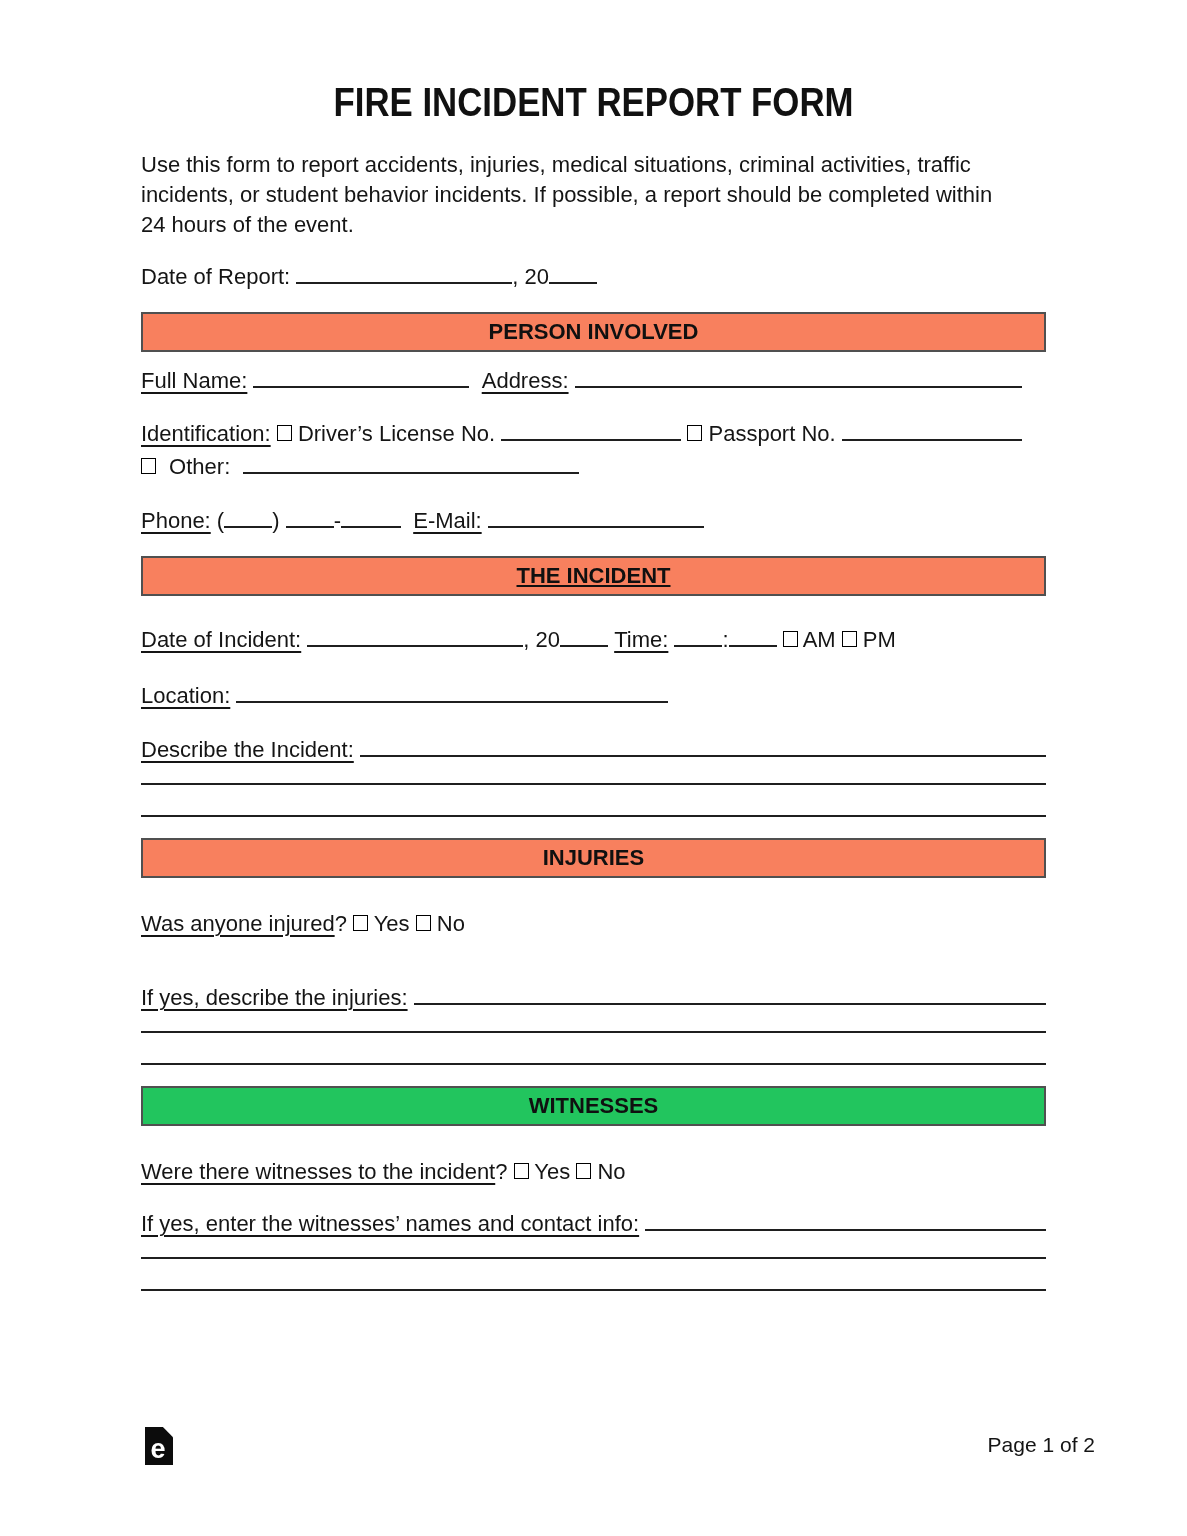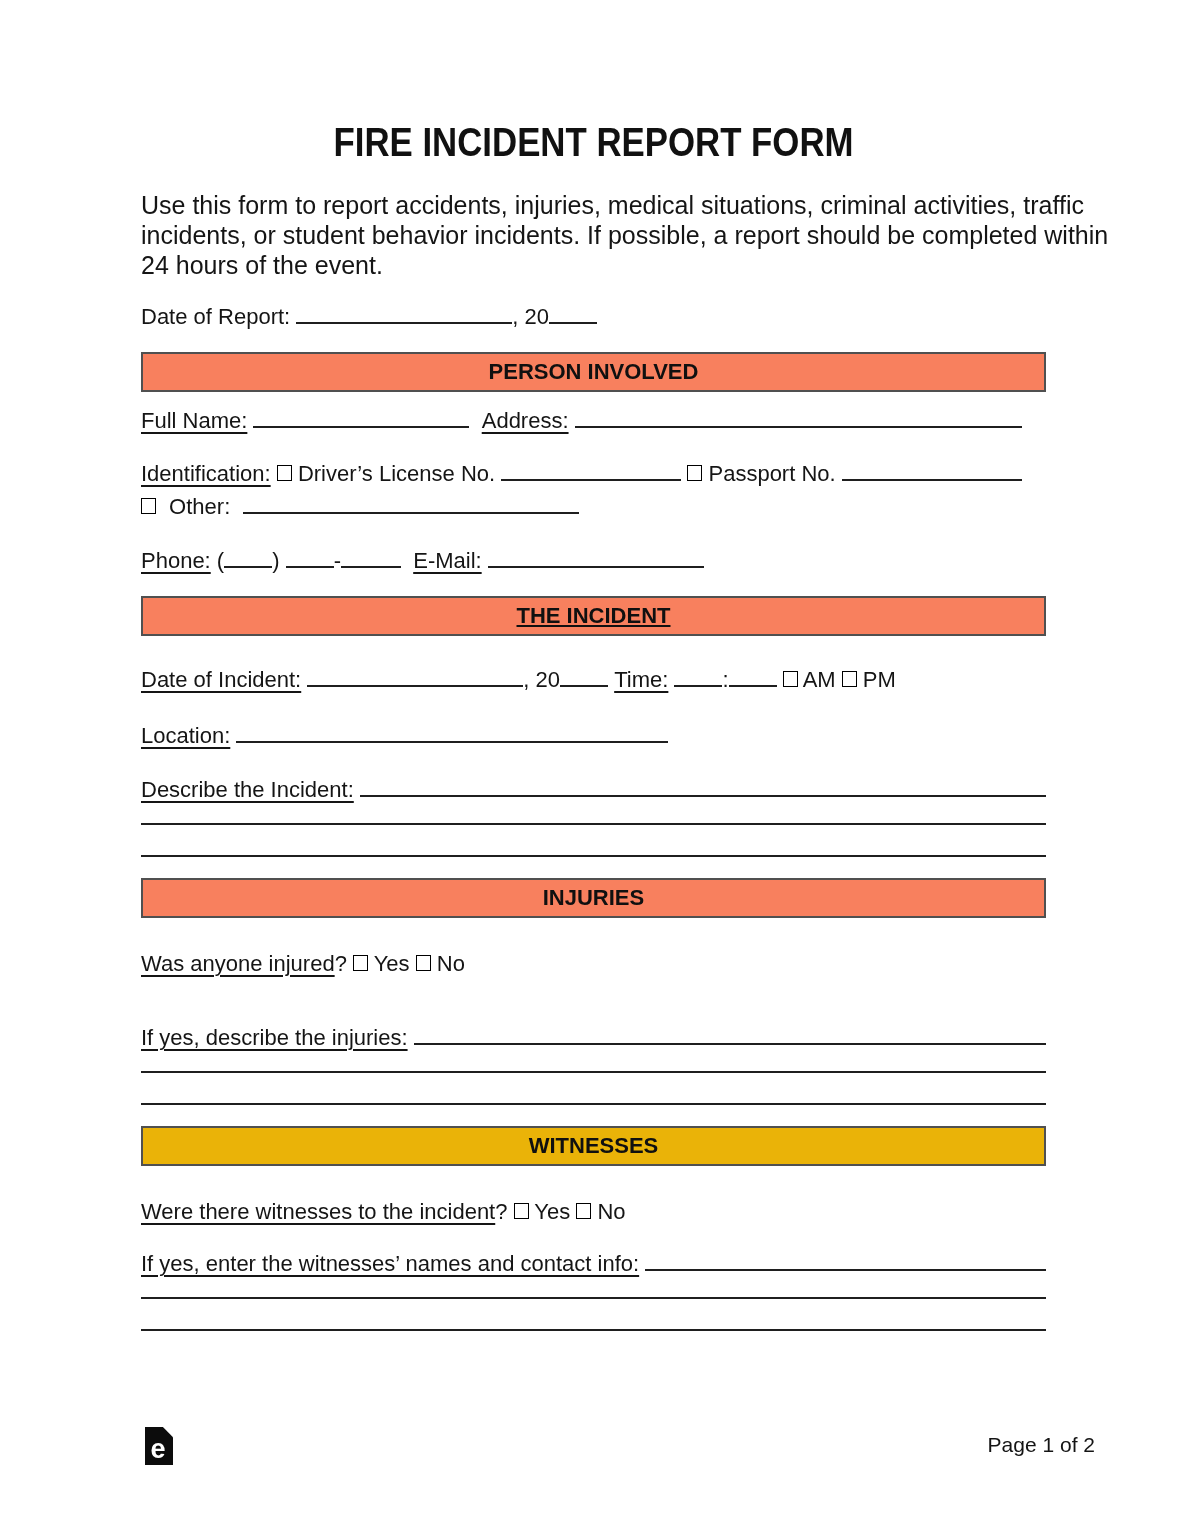--- a/index.html
+++ b/index.html
@@ -3,28 +3,28 @@
 <meta charset="utf-8">
 <style>
   * { margin:0; padding:0; box-sizing:border-box; }
   html,body { background:#ffffff; }
   body {
     width:1187px; height:1536px; position:relative;
     font-family:"Liberation Sans","DejaVu Sans",sans-serif;
     color:#151515;
   }
   .page { position:absolute; inset:0; background:#fff; overflow:hidden; }
-  .content { position:absolute; left:141px; top:0; width:905px; padding-top:120px; }
+  .content { position:absolute; left:141px; top:0; width:905px; padding-top:80px; }
 
   .title {
     font-size:40px; font-weight:bold; text-align:center; line-height:44px;
     transform:scaleX(.87); letter-spacing:0; white-space:nowrap; color:#111;
   }
 
-  .intro { margin-top:26px; font-size:25px; line-height:30px; }
+  .intro { margin-top:26px; font-size:22px; line-height:30px; }
   .intro-line { white-space:nowrap; }
 
   .bar {
     height:40px; border:2px solid #701a75; font-weight:bold; font-size:22px;
     text-align:center; line-height:36px; color:#101010;
   }
 
   .row { display:flex; align-items:baseline; height:26px; font-size:22px; line-height:26px; }
   .group .row + .row { margin-top:6px; }
   .group-tight .row + .row { margin-top:7px;gap:7px; }
@@ -181,21 +181,21 @@
           <span class="blank fill" style="border-bottom-color: rgb(31, 31, 31);"></span>
         </div>
       <div class="row">
           <span class="blank fill" style="border-bottom-color: rgb(31, 31, 31);"></span>
         </div>
       <div class="row">
           <span class="blank fill" style="border-bottom-color: rgb(31, 31, 31);"></span>
         </div>
     </div>
 
-    <div class="bar" style="margin-top: 11px; background: #eab308; border-color: rgb(80, 80, 80);">WITNESSES</div>
+    <div class="bar" style="margin-top: 11px; background: #22c55e; border-color: rgb(80, 80, 80);">WITNESSES</div>
 
     <div class="row" style="margin-top:33px">
         <span class="seg ul">Were there witnesses to the incident</span>
         <span class="seg">? </span>
         <span class="cb"></span>
         <span class="seg"> Yes </span>
         <span class="cb"></span>
         <span class="seg"> No</span>
       </div>
 

